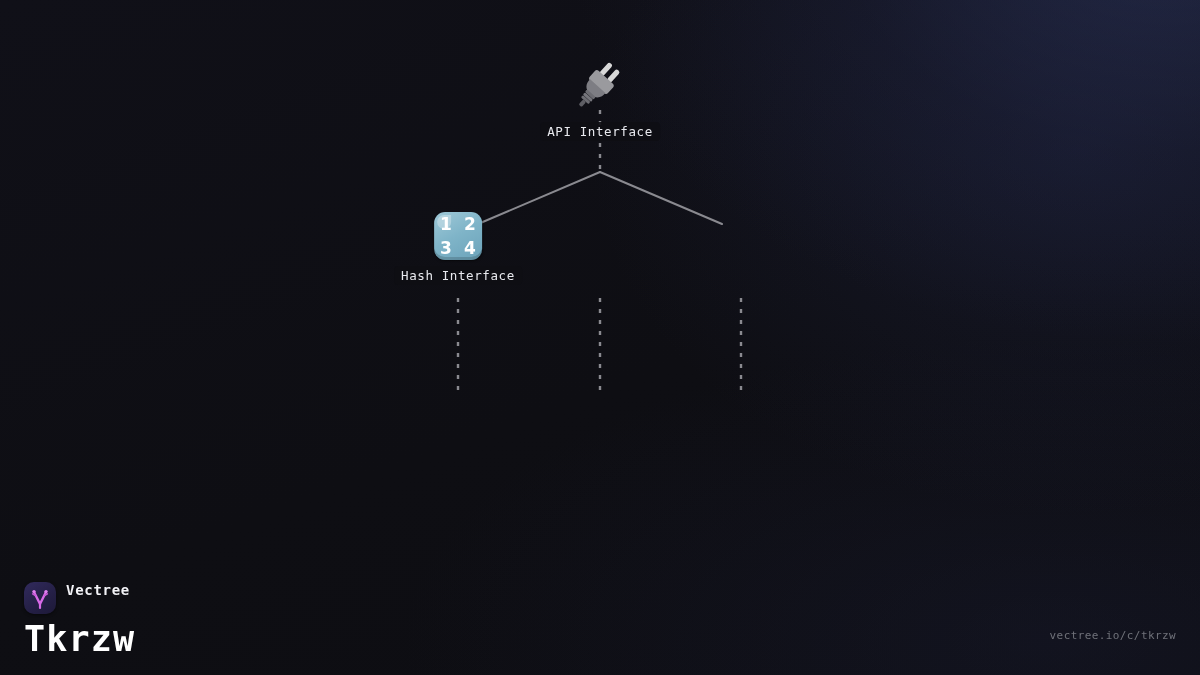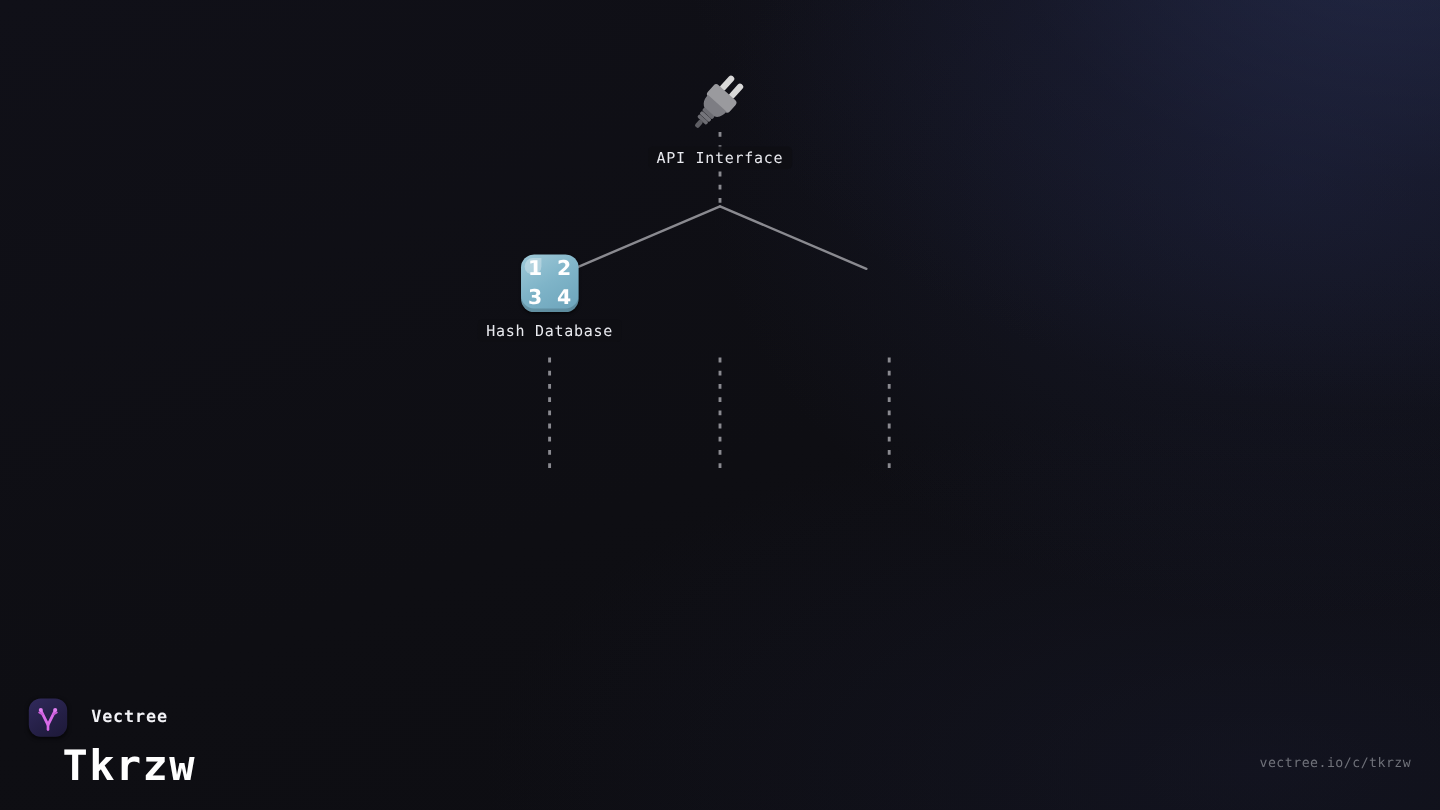--- a/index.html
+++ b/index.html
@@ -64,35 +64,34 @@
   .tree { width:52px; height:54px; position:relative; }
 
   
   .ladder { width:34px; height:54px; position:relative; }
 
   
   .floppy { width:46px; height:46px; position:relative; }
 
   
   .footer { position:absolute; left:24px; bottom:18px; }
-  .brand-row { display:flex; align-items:center; gap:20px; }
+  .brand-row { display:flex; gap:10px; }
   .brand-badge {
     width:32px; height:32px; border-radius:10px;
     background:linear-gradient(145deg,#312a5c 0%,#241f45 60%,#1d1938 100%);
     position:relative; flex:0 0 auto;
     box-shadow:0 1px 3px rgba(0,0,0,0.55);
   }
   .brand-name {
     color:#f2f2f6; font-size:14px; font-weight:700; letter-spacing:0.7px;
   }
   .deck-title {
     margin-top:8px;
     color:#ffffff; font-size:35px; font-weight:700; letter-spacing:1.2px;
     line-height:1;
-    margin-left:28px;
   }
   .url {
     position:absolute; right:24px; bottom:33px;
     color:#6f7179; font-size:11px; letter-spacing:0.4px;
   }
 </style>
 </head>
 <body>
 
 <div id="stage">
@@ -132,21 +131,21 @@
 
   <div class="node" style="left:458px; top:204px;">
     <div class="glyph">
       <div class="keycap">
         <span>1</span>
         <span>2</span>
         <span>3</span>
         <span>4</span>
       </div>
     </div>
-    <div class="label">Hash Database</div>
+    <div class="label">Hash Interface</div>
   </div>
 
 
 
 
   <div class="footer">
     <div class="brand-row">
       <div class="brand-badge">
         <svg viewBox="0 0 32 32" width="32" height="32">
           <path d="M10 10 L16 22 L22 10" stroke="#d86ae8" stroke-width="2.4" fill="none" stroke-linecap="round" stroke-linejoin="round"></path>

